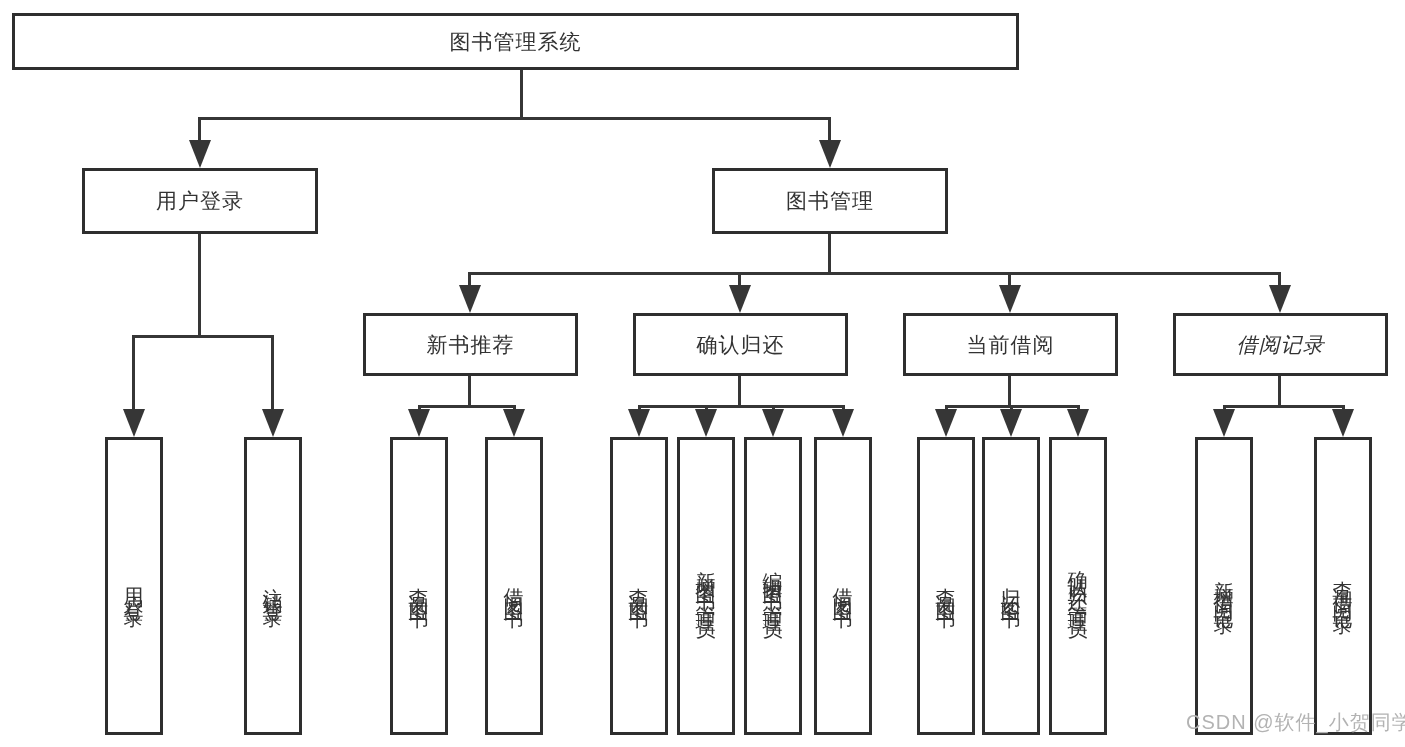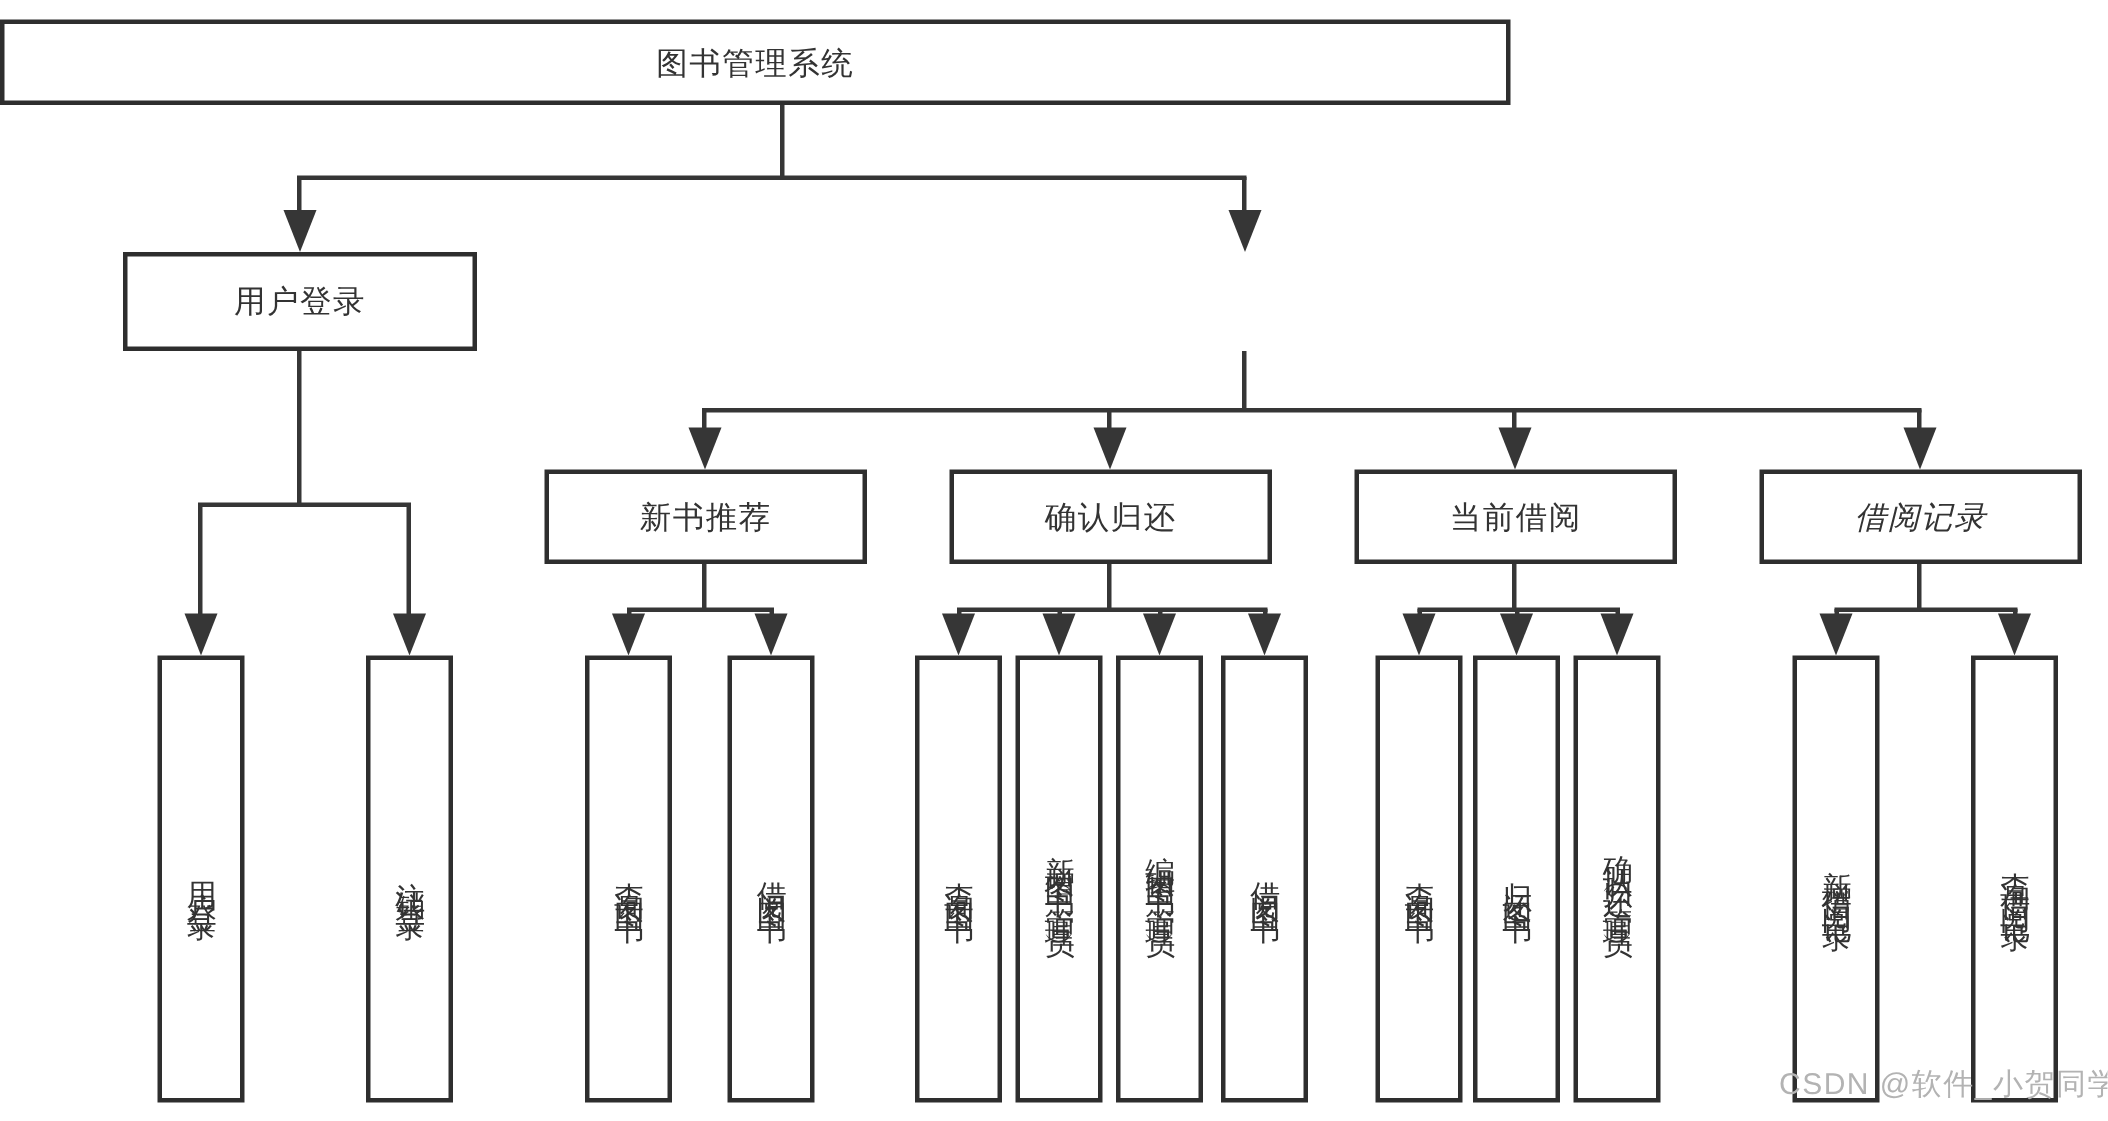--- a/index.html
+++ b/index.html
@@ -48,33 +48,36 @@
     color:var(--watermark,#b3b3b3);
     z-index:3;
     white-space:nowrap;
   }
 </style>
 </head>
 <body>
 
 <div class="canvas">
 
-  <div class="box" style="left:0;top:13px;width:1007px;height:57px;">
+  <div class="box" style="left:12px;top:13px;width:1007px;height:57px;">
     <span>图书管理系统</span>
   </div>
 
   <div class="vline" style="left:520px;top:70px;height:48px;"></div>
   <div class="hline" style="left:198px;top:117px;width:633px;"></div>
   <div class="vline" style="left:198px;top:118px;height:24px;"></div>
   <div class="arrow" style="left:189px;top:140px;"></div>
   <div class="vline" style="left:828px;top:118px;height:24px;"></div>
   <div class="arrow" style="left:819px;top:140px;"></div>
 
   <div class="box" style="left:82px;top:168px;width:236px;height:66px;">
     <span>用户登录</span>
+  </div>
+  <div class="box" style="left:712px;top:168px;width:236px;height:66px;">
+    <span>图书管理</span>
   </div>
 
   <div class="vline" style="left:198px;top:234px;height:102px;"></div>
   <div class="hline" style="left:132px;top:335px;width:142px;"></div>
   <div class="vline" style="left:132px;top:336px;height:74px;"></div>
   <div class="arrow" style="left:123px;top:409px;"></div>
   <div class="vline" style="left:271px;top:336px;height:74px;"></div>
   <div class="arrow" style="left:262px;top:409px;"></div>
 
   <div class="vline" style="left:828px;top:234px;height:40px;"></div>

